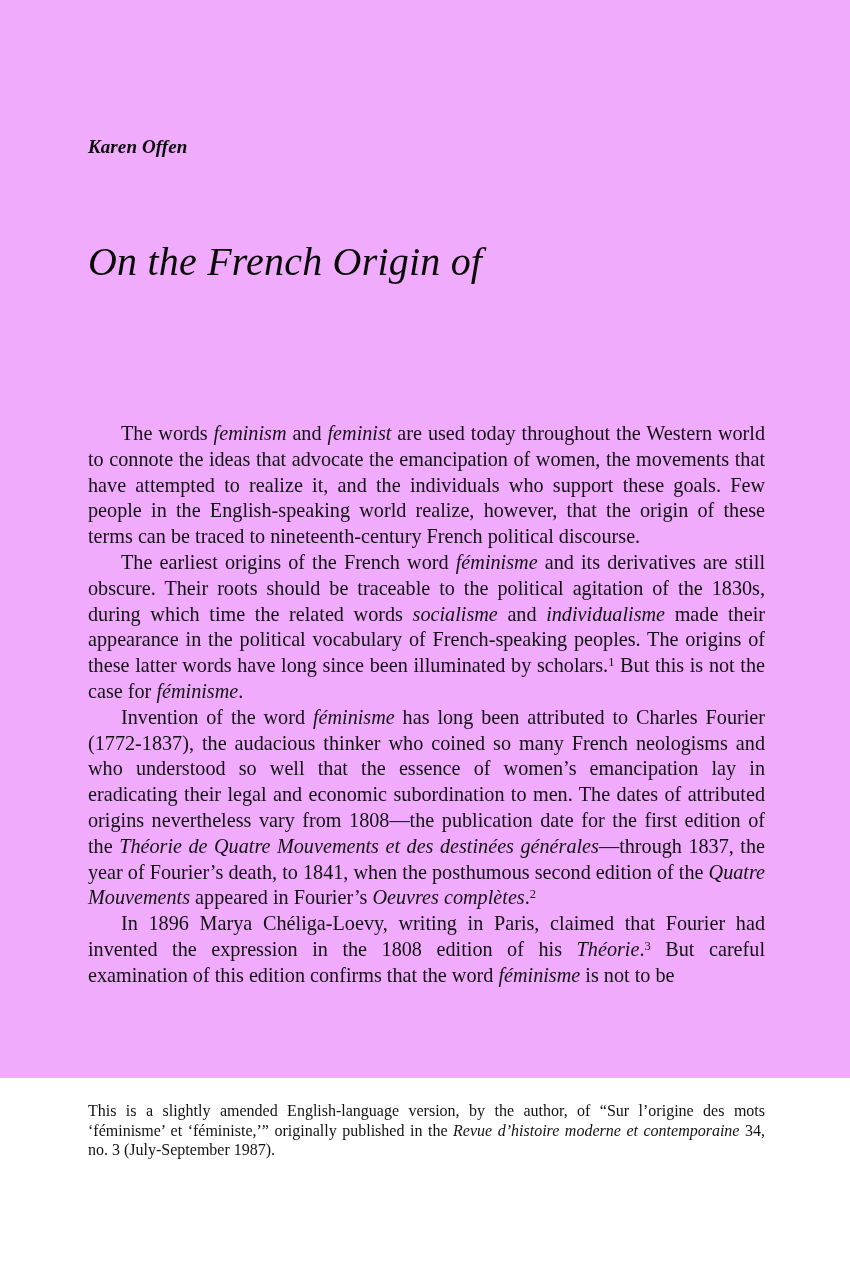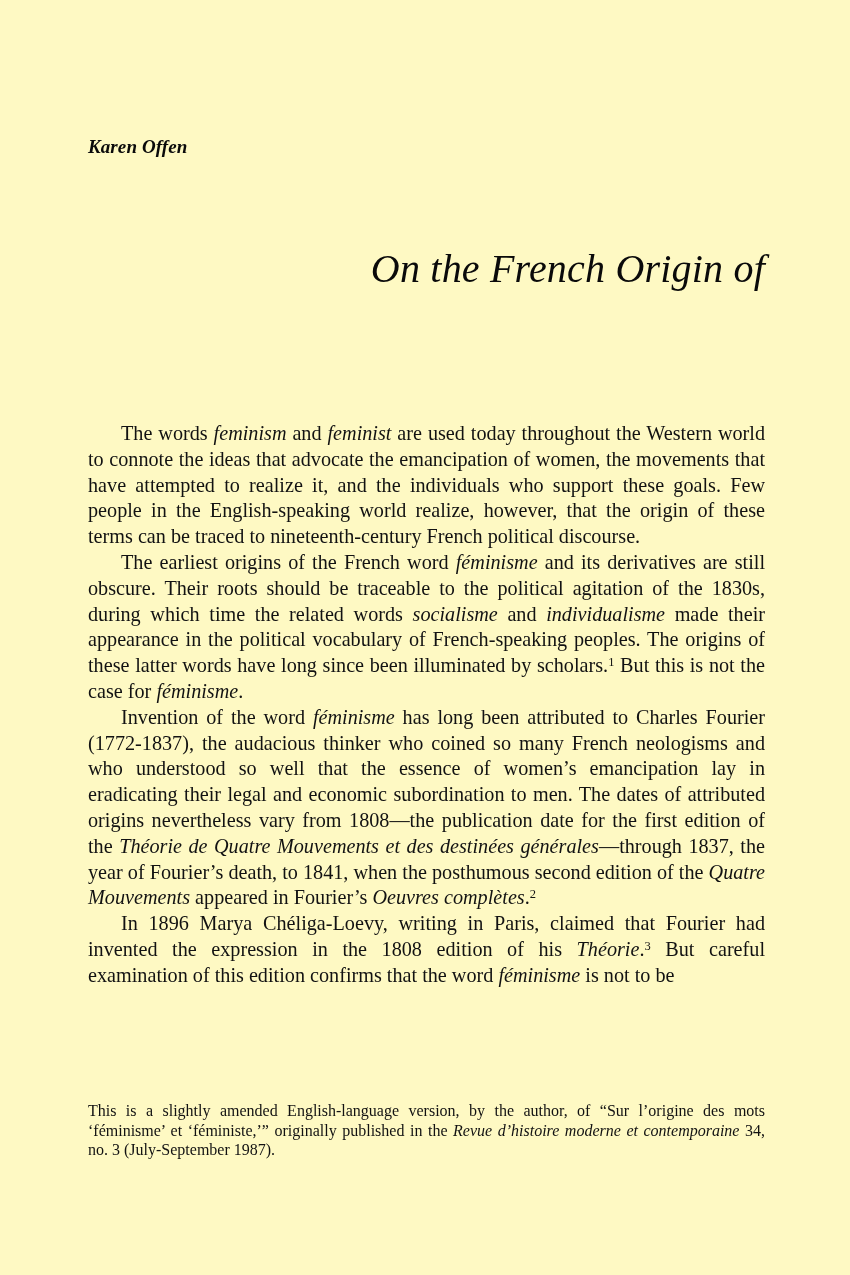--- a/index.html
+++ b/index.html
@@ -14,22 +14,22 @@
     color: #111111;
     position: relative;
     overflow: hidden;
   }
 
   .page {
     position: absolute;
     left: 0;
     top: 0;
     width: 850px;
-    height: 1275px;
-    background: #fef9c3;
+    height: 1078px;
+    background: #f0abfc;
   }
 
   
   .byline {
     position: absolute;
     left: 88px;
     top: 137px;
     font-size: 19px;
     font-weight: bold;
     font-style: italic;
@@ -37,27 +37,25 @@
     line-height: 1.1;
     color: #0a0a0a;
   }
 
   
   .title-block {
     position: absolute;
     left: 88px;
     top: 236px;
     width: 677px;
-    text-align: right;
     font-style: italic;
     font-size: 40px;
     line-height: 1.28;
     color: #0a0a0a;
     letter-spacing: 0.2px;
-    margin-top: 7px;
   }
   .title-line {
     display: block;
     white-space: nowrap;
   }
 
   
   .body-block {
     position: absolute;
     left: 88px;

